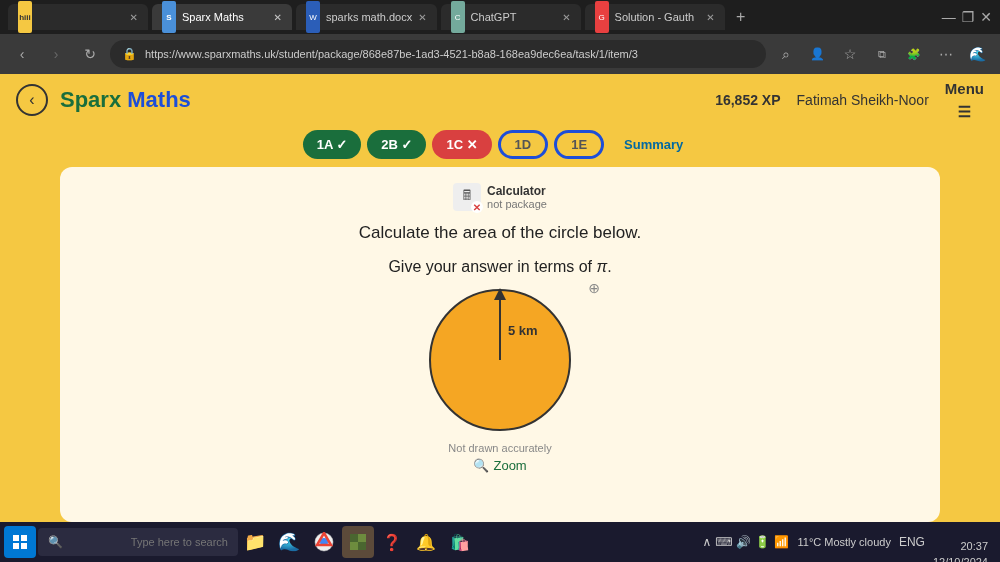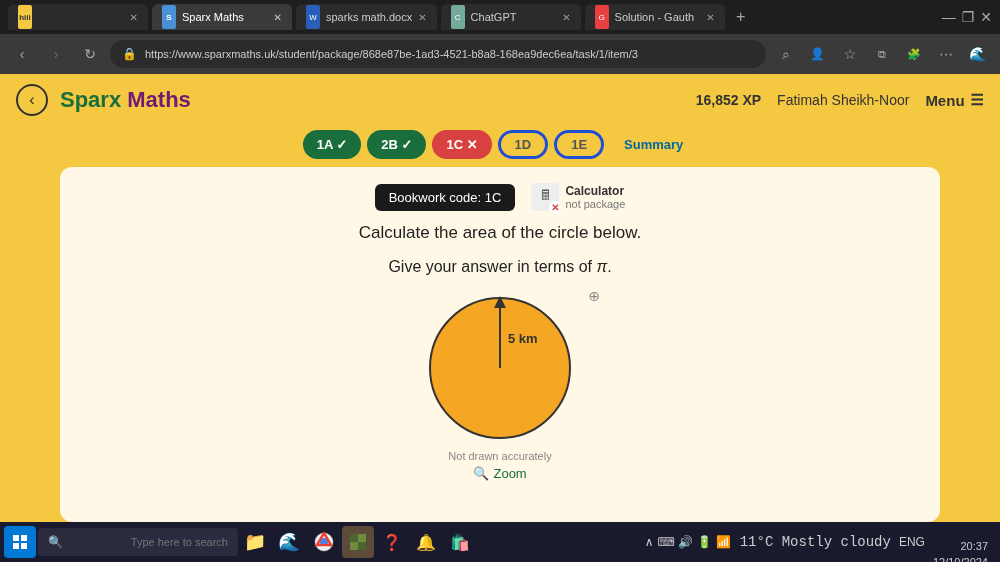--- a/index.html
+++ b/index.html
@@ -36,21 +36,21 @@
       background: #2b2b2b;
       min-width: 140px;
       max-width: 180px;
     }
     .browser-tab.active {
       background: #3a3a3a;
       color: #fff;
     }
     .browser-tab .tab-favicon {
       width: 14px;
-      height: 24px;
+      height: 32px;
       border-radius: 2px;
       flex-shrink: 0;
     }
     .tab-close {
       margin-left: auto;
       cursor: pointer;
       opacity: 0.7;
       font-size: 10px;
     }
     .new-tab-btn {
@@ -169,20 +169,21 @@
       color: #333;
     }
     .menu-btn {
       display: flex;
       align-items: center;
       gap: 6px;
       font-size: 15px;
       font-weight: 600;
       color: #333;
       cursor: pointer;
+      flex-direction: column;
     }
 
     
     .task-tabs {
       display: flex;
       justify-content: center;
       gap: 6px;
       padding: 4px 0 8px;
     }
     .task-tab {
@@ -277,21 +278,20 @@
     .question-text {
       font-size: 17px;
       color: #222;
       text-align: center;
       margin-bottom: 15px;
     }
     .question-sub {
       font-size: 16px;
       color: #222;
       text-align: left;
-      margin-bottom: 8px;
     }
 
     
     .diagram-container {
       position: relative;
       display: flex;
       flex-direction: column;
       align-items: center;
       margin-top: 4px;
     }
@@ -417,22 +417,21 @@
     }
     .tb-time {
       color: #ccc;
       font-size: 11px;
       text-align: right;
       line-height: 1.4;
       margin-top: 25px;
     }
     .tb-weather {
       color: #ccc;
-      font-size: 14px;
-      font-family: Liberation Mono, monospace;
+      font-size: 11px;
     }
     .tb-sys-icons {
       display: flex;
       gap: 4px;
       align-items: center;
     }
     .tb-sys-icon {
       color: #ccc;
       font-size: 12px;
     }
@@ -496,21 +495,21 @@
   </div>
 </div>
 
 <div class="app-container">
 
   <div class="app-topnav">
     <div class="back-btn">
       <span>‹</span>
     </div>
     <div class="app-logo">
-      <span>Sparx </span><span style="color:#701a75">Maths</span>
+      <span>Sparx </span><span style="color:#1d4ed8">Maths</span>
     </div>
     <div class="top-right">
       <span class="xp-badge">16,852 XP</span>
       <span class="user-name">Fatimah Sheikh-Noor</span>
       <div class="menu-btn">
         <span>Menu</span>
         <span>☰</span>
       </div>
     </div>
   </div>
@@ -532,21 +531,20 @@
       <span>1E</span>
     </button>
     <button class="task-tab summary">
       <span>Summary</span>
     </button>
   </div>
 
   <div class="main-card">
 
     <div class="bookwork-bar">
-      <div class="bookwork-badge">Bookwork code: 1C</div>
       <div class="calculator-info">
         <div class="calc-icon">
           🖩
           <span class="calc-x">✕</span>
         </div>
         <div>
           <div style="font-size:12px;font-weight:600;color:#333">Calculator</div>
           <div style="font-size:11px;color:#777">not package</div>
         </div>
       </div>

